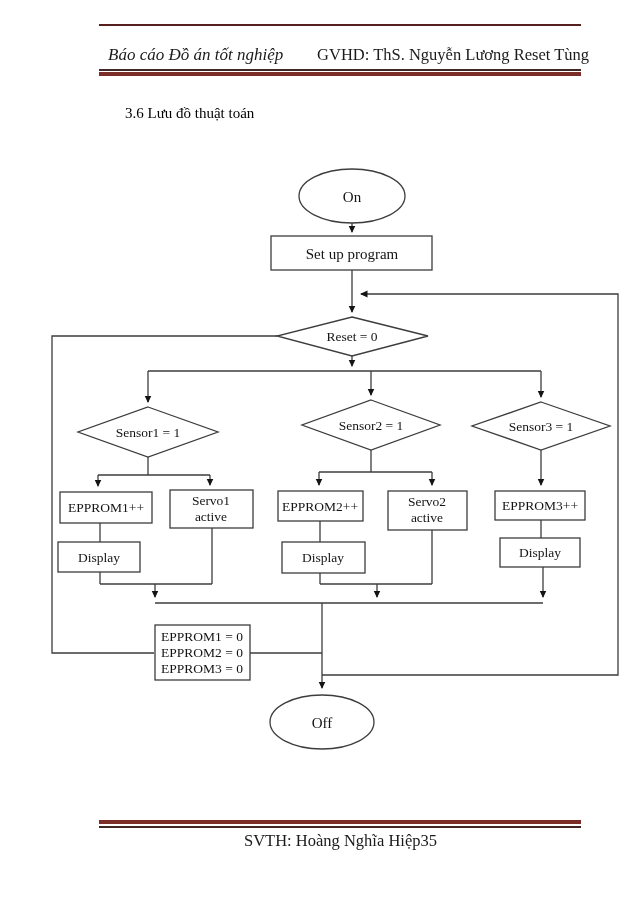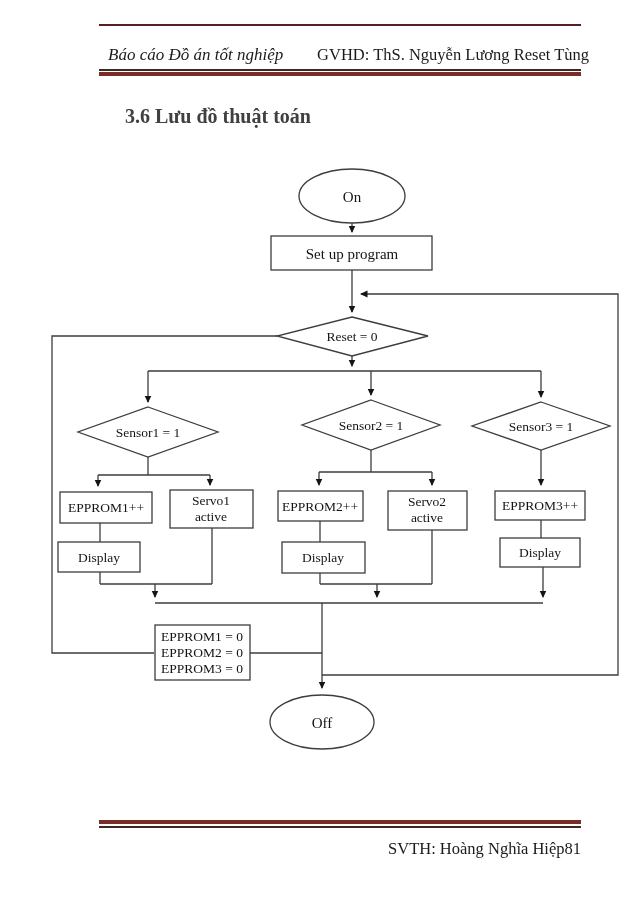--- a/index.html
+++ b/index.html
@@ -8,24 +8,24 @@
     font-family:"Liberation Serif", serif;color:#1b1b1b;
   }
   .abs{position:absolute;}
   
   .top-rule{top:24px;left:99px;width:482px;height:2px;background:#55201d;}
   .header-row{top:45px;left:100px;width:481px;display:flex;justify-content:space-between;align-items:baseline;margin-left:8px;}
   .header-left{font-style:italic;font-size:17px;}
   .header-right{font-size:16.5px;}
   .header-thin{top:69px;left:99px;width:482px;height:2px;background:#402624;}
   .header-thick{top:72px;left:99px;width:482px;height:4px;background:#7b2d27;}
-  .section-heading{top:105px;left:125px;font-weight:bold;font-size:20px;color:#404040;}
+  .section-heading{top:105px;left:125px;font-weight:normal;font-size:15px;color:#000000;}
   .footer-thick{top:820px;left:99px;width:482px;height:4px;background:#7b2d27;}
   .footer-thin{top:826px;left:99px;width:482px;height:2px;background:#402624;}
-  .footer-row{top:831px;left:100px;width:481px;display:flex;justify-content:flex-end;align-items:baseline;font-size:16.5px;margin-top:8px;}
+  .footer-row{top:831px;left:100px;width:481px;display:flex;justify-content:center;align-items:baseline;font-size:16.5px;}
   
   svg.flow{position:absolute;inset:0;width:638px;height:902px;}
   .shape{fill:#ffffff;stroke:#3d3d3d;stroke-width:1.3;}
   .edge{fill:none;stroke:#3d3d3d;stroke-width:1.3;}
   .lbl{fill:#141414;font-family:"Liberation Serif", serif;}
   .lbl-lg{font-size:15px;}
   .lbl-md{font-size:13.5px;}
 </style>
 </head>
 <body>
@@ -143,16 +143,16 @@
     <text class="lbl lbl-md" x="202" y="673" text-anchor="middle">EPPROM3 = 0</text>
 
     <ellipse class="shape" cx="322" cy="722" rx="52" ry="27"></ellipse>
     <text class="lbl lbl-lg" x="322" y="728" text-anchor="middle">Off</text>
   </svg>
 
   <div class="abs footer-thick"></div>
   <div class="abs footer-thin"></div>
   <div class="abs footer-row">
     <span>SVTH: Hoàng Nghĩa Hiệp</span>
-    <span>81</span>
+    <span>35</span>
   </div>
 
 </div>
 
 </body></html>

